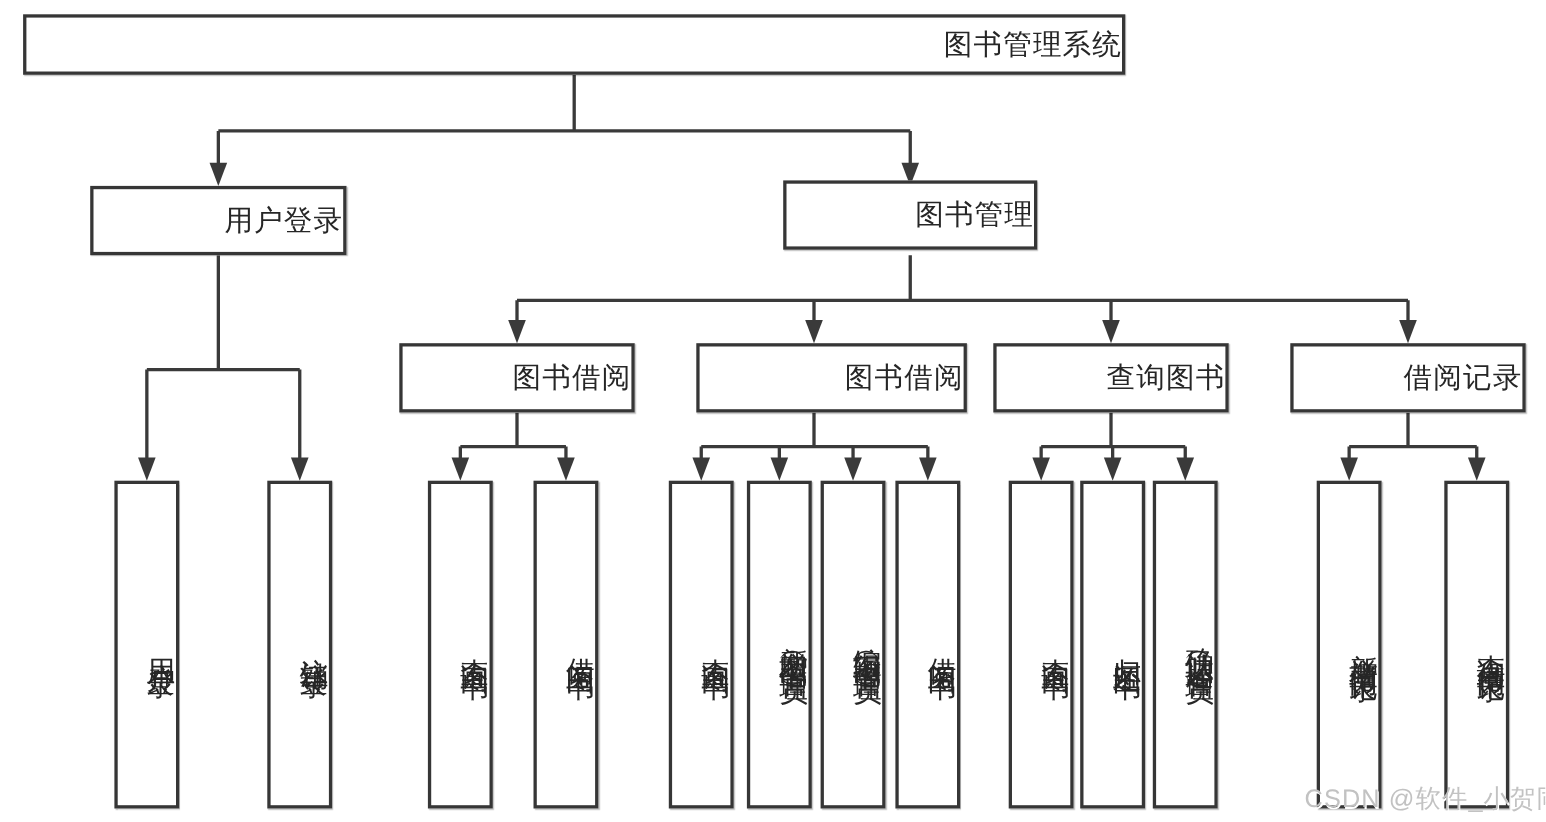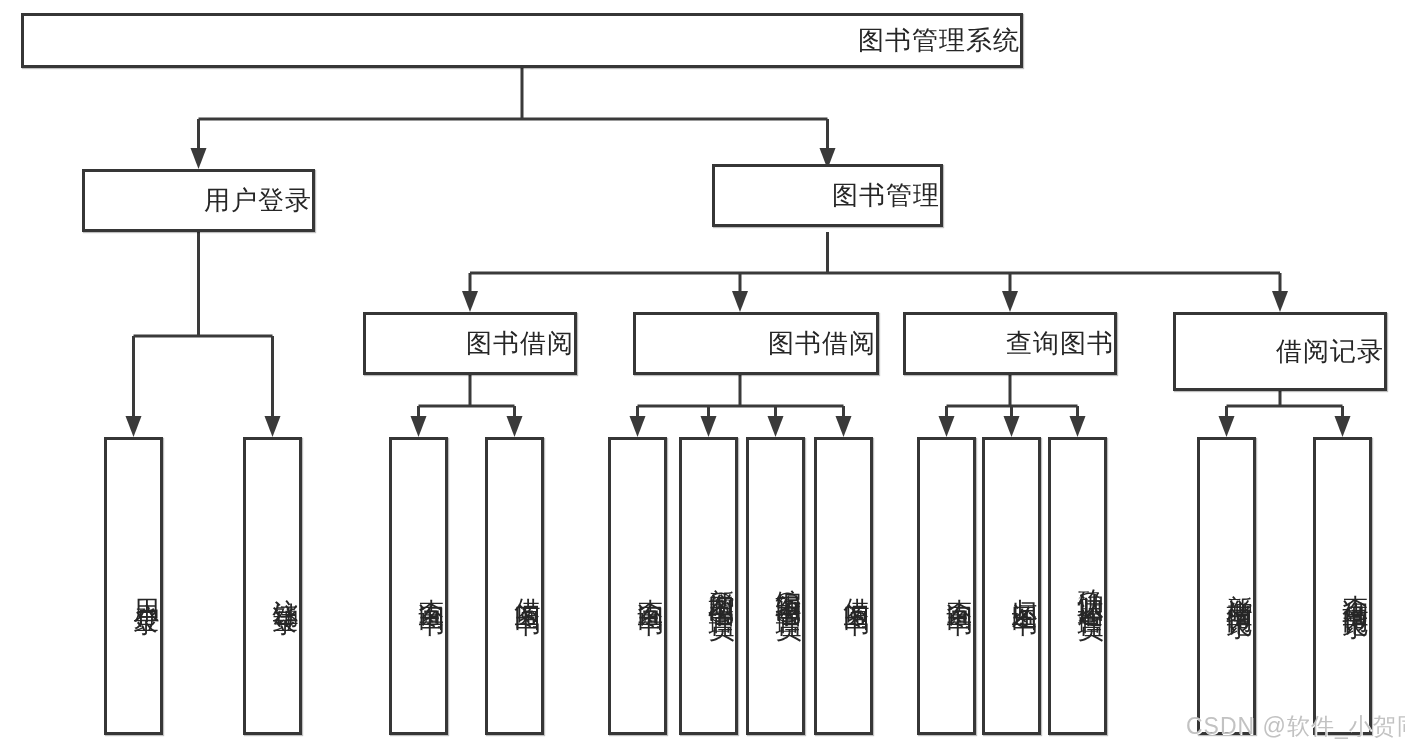--- a/index.html
+++ b/index.html
@@ -94,21 +94,21 @@
       </div>
       <div class="node node-h" style="left: 363px; top: 312px; width: 214px; height: 63px;">
         <span class="node-label">图书借阅</span>
       </div>
       <div class="node node-h" style="left: 633px; top: 312px; width: 246px; height: 63px;">
         <span class="node-label">图书借阅</span>
       </div>
       <div class="node node-h" style="left: 903px; top: 312px; width: 214px; height: 63px;">
         <span class="node-label">查询图书</span>
       </div>
-      <div class="node node-h" style="left: 1173px; top: 312px; width: 214px; height: 79px;">
+      <div class="node node-h" style="left: 1173px; top: 312px; width: 214px; height: 63px;">
         <span class="node-label">借阅记录</span>
       </div>
       <div class="node node-v" style="left: 104px; top: 437px; width: 59px; height: 298px;">
         <span class="node-label">用户登录</span>
       </div>
       <div class="node node-v" style="left: 243px; top: 437px; width: 59px; height: 298px;">
         <span class="node-label">注销登录</span>
       </div>
       <div class="node node-v" style="left: 389px; top: 437px; width: 59px; height: 298px;">
         <span class="node-label">查询图书</span>

